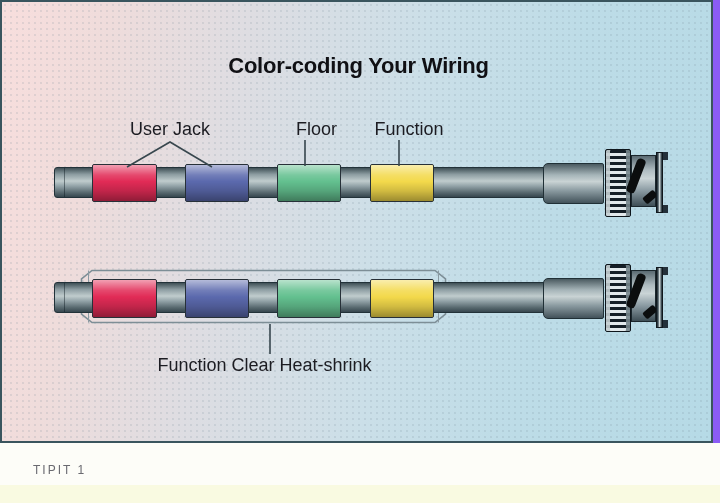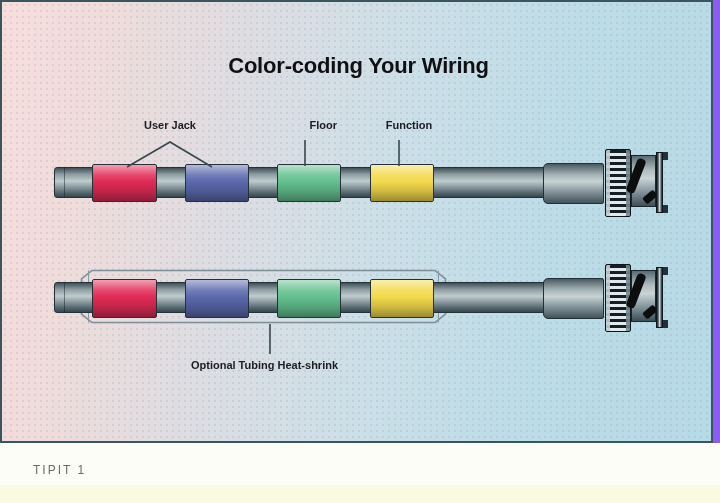--- a/index.html
+++ b/index.html
@@ -18,21 +18,21 @@
     background-image:radial-gradient(rgba(115,135,148,0.17) 1px, rgba(0,0,0,0) 1.3px);
     background-size:6px 6px;
     pointer-events:none;
   }
   .title {
     position:absolute; left:0; top:51px; width:713px;
     text-align:center; font-size:22px; font-weight:bold; color:#101014;
     letter-spacing:-0.2px;
   }
   .lbl {
-    position:absolute; font-size:11px; font-weight:700; color:#1c1c22;
+    position:absolute; font-size:18px; font-weight:400; color:#1c1c22;
     text-align:center;
   }
   .lbl-userjack { left:108px; top:117px; width:120px; }
   .lbl-floor    { left:271px; top:117px; width:64px;text-align:right;  }
   .lbl-function { left:362px; top:117px; width:90px;  }
   .lbl-tubing   { left:145px; top:354px; width:235px; line-height:18px; }
 
   svg.layer { position:absolute; left:0; top:0; pointer-events:none; }
 
   
@@ -142,21 +142,21 @@
     <div class="ftab" style="left:661px;top:318px"></div>
 
     <svg class="layer" width="713" height="443">
       <polyline points="125,165 168,140 210,165" fill="none" stroke="#38474e" stroke-width="1.6"></polyline>
       <line x1="303" y1="138" x2="303" y2="164" stroke="#38474e" stroke-width="1.6"></line>
       <line x1="397" y1="138" x2="397" y2="164" stroke="#38474e" stroke-width="1.6"></line>
       <line x1="268" y1="322" x2="268" y2="352" stroke="#38474e" stroke-width="1.6"></line>
     </svg>
 
     <div class="lbl lbl-tubing">
-      <div>Optional Tubing Heat-shrink</div>
+      <div>Function Clear Heat-shrink</div>
     </div>
   </div>
 
   <div class="strip-white">
     <div class="caption">TIPIT 1</div>
   </div>
   <div class="strip-yellow"></div>
 </div>
 
 </body></html>

